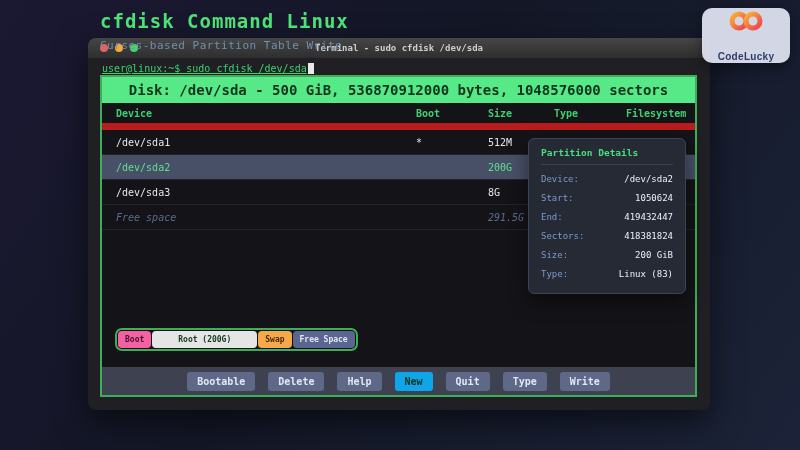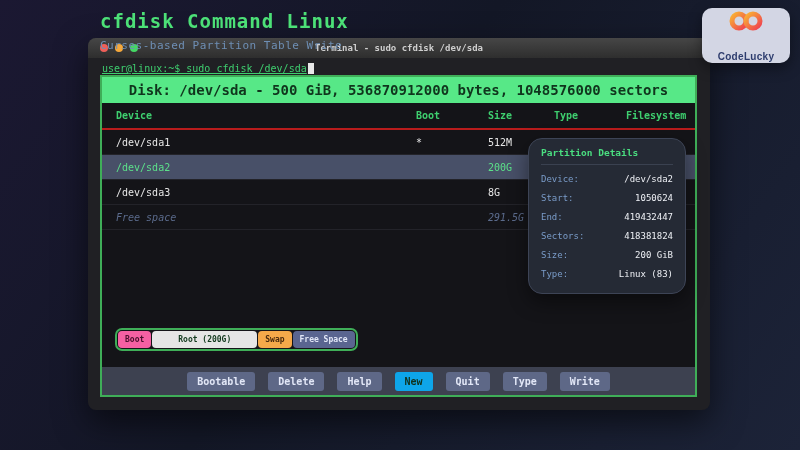--- a/index.html
+++ b/index.html
@@ -38,21 +38,21 @@
     vertical-align:text-bottom; margin-left:1px; }
 
   
   .panel { position:absolute; left:12px; top:37px; width:597px; height:322px;
     box-sizing:border-box; border:2px solid #3fae58; background:#141418;
     display:flex; flex-direction:column; }
   .disk-header { flex:0 0 26px; background:#57e887; color:#10351d; font-size:14px;
     font-weight:bold; display:flex; align-items:center; justify-content:center; }
   .table-head, .table-row { display:grid; grid-template-columns:300px 72px 66px 72px 1fr;
     align-items:center; padding-left:14px; font-size:10px; box-sizing:border-box; }
-  .table-head { flex:0 0 27px; color:#3ecf6f; font-weight:bold; border-bottom:2px solid #b91c1c; }
+  .table-head { flex:0 0 27px; color:#3ecf6f; font-weight:bold; border-bottom:7px solid #b91c1c; }
   .table-row { flex:0 0 25px; color:#e6e6e6; border-bottom:1px solid #232329; }
   .table-row.selected { background:#485068; color:#5ce08a; }
   .table-row.free { color:#5b6b8c; font-style:italic; }
 
   
   .legend { position:absolute; left:13px; bottom:44px; display:inline-flex;
     border:2px solid #3fae58; border-radius:7px; padding:1px; gap:1px; }
   .chip { font-size:8px; font-weight:bold; padding:4px 7px; border-radius:4px;
     display:flex; align-items:center; white-space:nowrap; }
   .chip.boot{background:#f560a3;color:#4a0f2c;}
@@ -62,21 +62,21 @@
 
   
   .footer { margin-top:auto; flex:0 0 28px; background:#3d4150;
     display:flex; align-items:center; justify-content:center; gap:13px; }
   .menu-btn { background:#5e6887; color:#e2e7f7; font-size:10px; font-weight:bold;
     padding:4px 10px; border-radius:3px; border:none; font-family:inherit; cursor:pointer; }
   .menu-btn.active { background:#0ea5e9; color:#11321c; }
 
   
   .popup { position:absolute; left:440px; top:100px; width:158px; z-index:25;
-    background:#252a35; border:1px solid #3d4456; border-radius:14px;
+    background:#252a35; border:1px solid #3d4456; border-radius:6px;
     box-shadow:0 8px 20px rgba(0,0,0,0.45); padding:8px 12px 9px; box-sizing:border-box; }
   .popup-title { color:#4ade80; font-size:9.5px; font-weight:bold;
     padding-bottom:6px; border-bottom:1px solid #3a4150; margin-bottom:5px; }
   .popup-row { display:flex; justify-content:space-between; font-size:9px; line-height:19px; }
   .popup-label { color:#7a9cc9; }
   .popup-value { color:#eef0f5; }
 </style>
 </head>
 <body>
 

